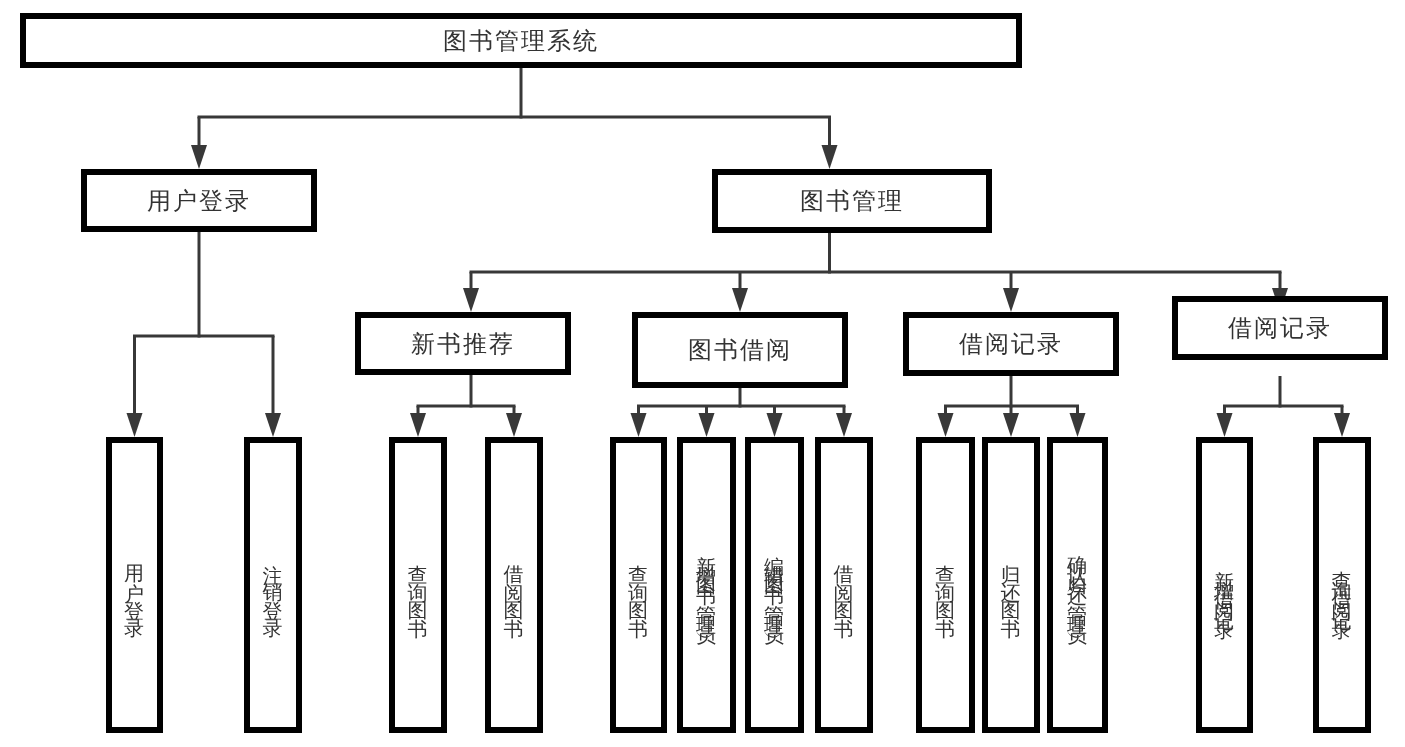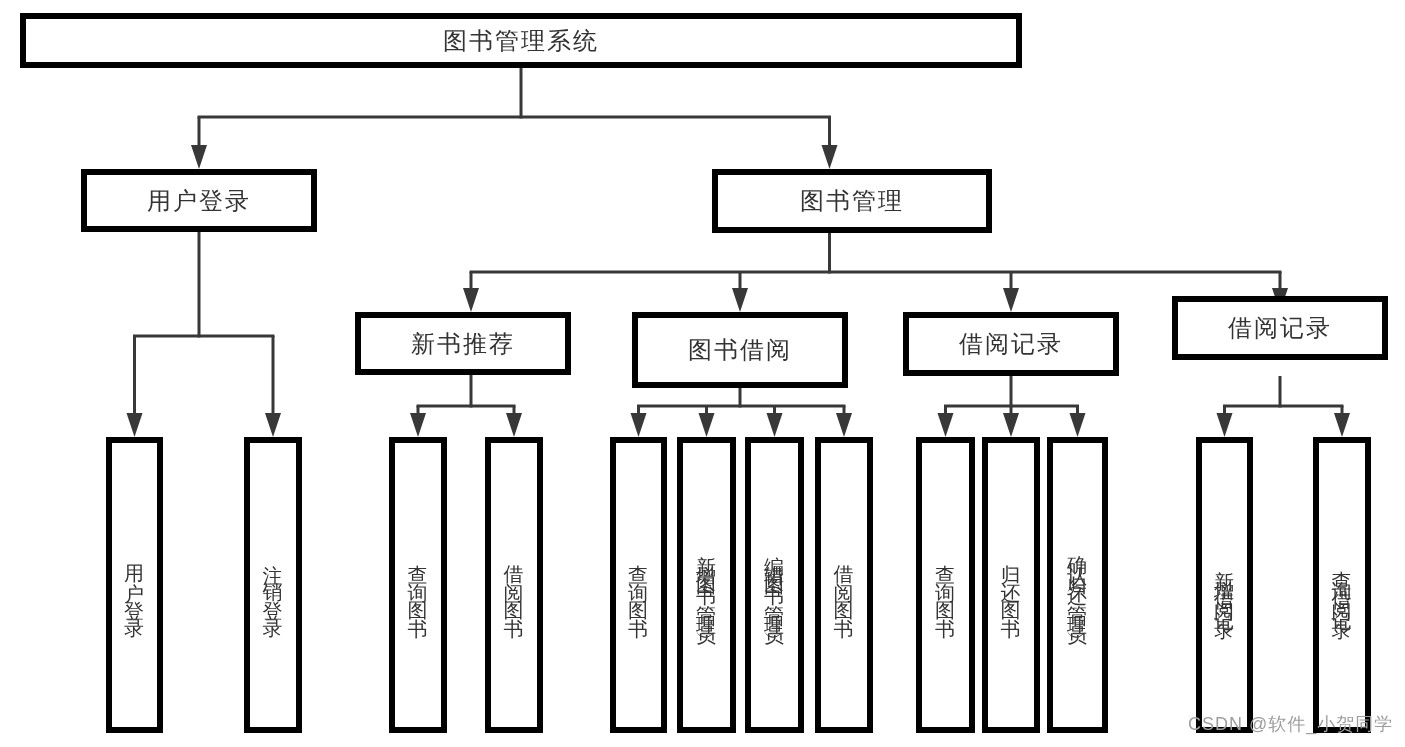--- a/index.html
+++ b/index.html
@@ -141,14 +141,13 @@
       <div class="node vert" style="left: 610px; top: 437px; width: 57px; height: 296px; letter-spacing: 18px;">查询图书</div>
       <div class="node vert" style="left: 677px; top: 437px; width: 59px; height: 296px; letter-spacing: 10px;">新增图书（管理员）</div>
       <div class="node vert" style="left: 745px; top: 437px; width: 59px; height: 296px; letter-spacing: 10px;">编辑图书（管理员）</div>
       <div class="node vert" style="left: 815px; top: 437px; width: 58px; height: 296px; letter-spacing: 18px;">借阅图书</div>
       <div class="node vert" style="left: 916px; top: 437px; width: 59px; height: 296px; letter-spacing: 18px;">查询图书</div>
       <div class="node vert" style="left: 982px; top: 437px; width: 58px; height: 296px; letter-spacing: 18px;">归还图书</div>
       <div class="node vert" style="left: 1047px; top: 437px; width: 61px; height: 296px; letter-spacing: 10px;">确认归还（管理员）</div>
       <div class="node vert" style="left: 1196px; top: 437px; width: 57px; height: 296px; letter-spacing: 10px;">新增借阅记录</div>
       <div class="node vert" style="left: 1313px; top: 437px; width: 58px; height: 296px; letter-spacing: 10px;">查询借阅记录</div>
     </div>
-  <div class="watermark">CSDN @软件_小贺同学</div>
 </div>
 
 </body></html>

